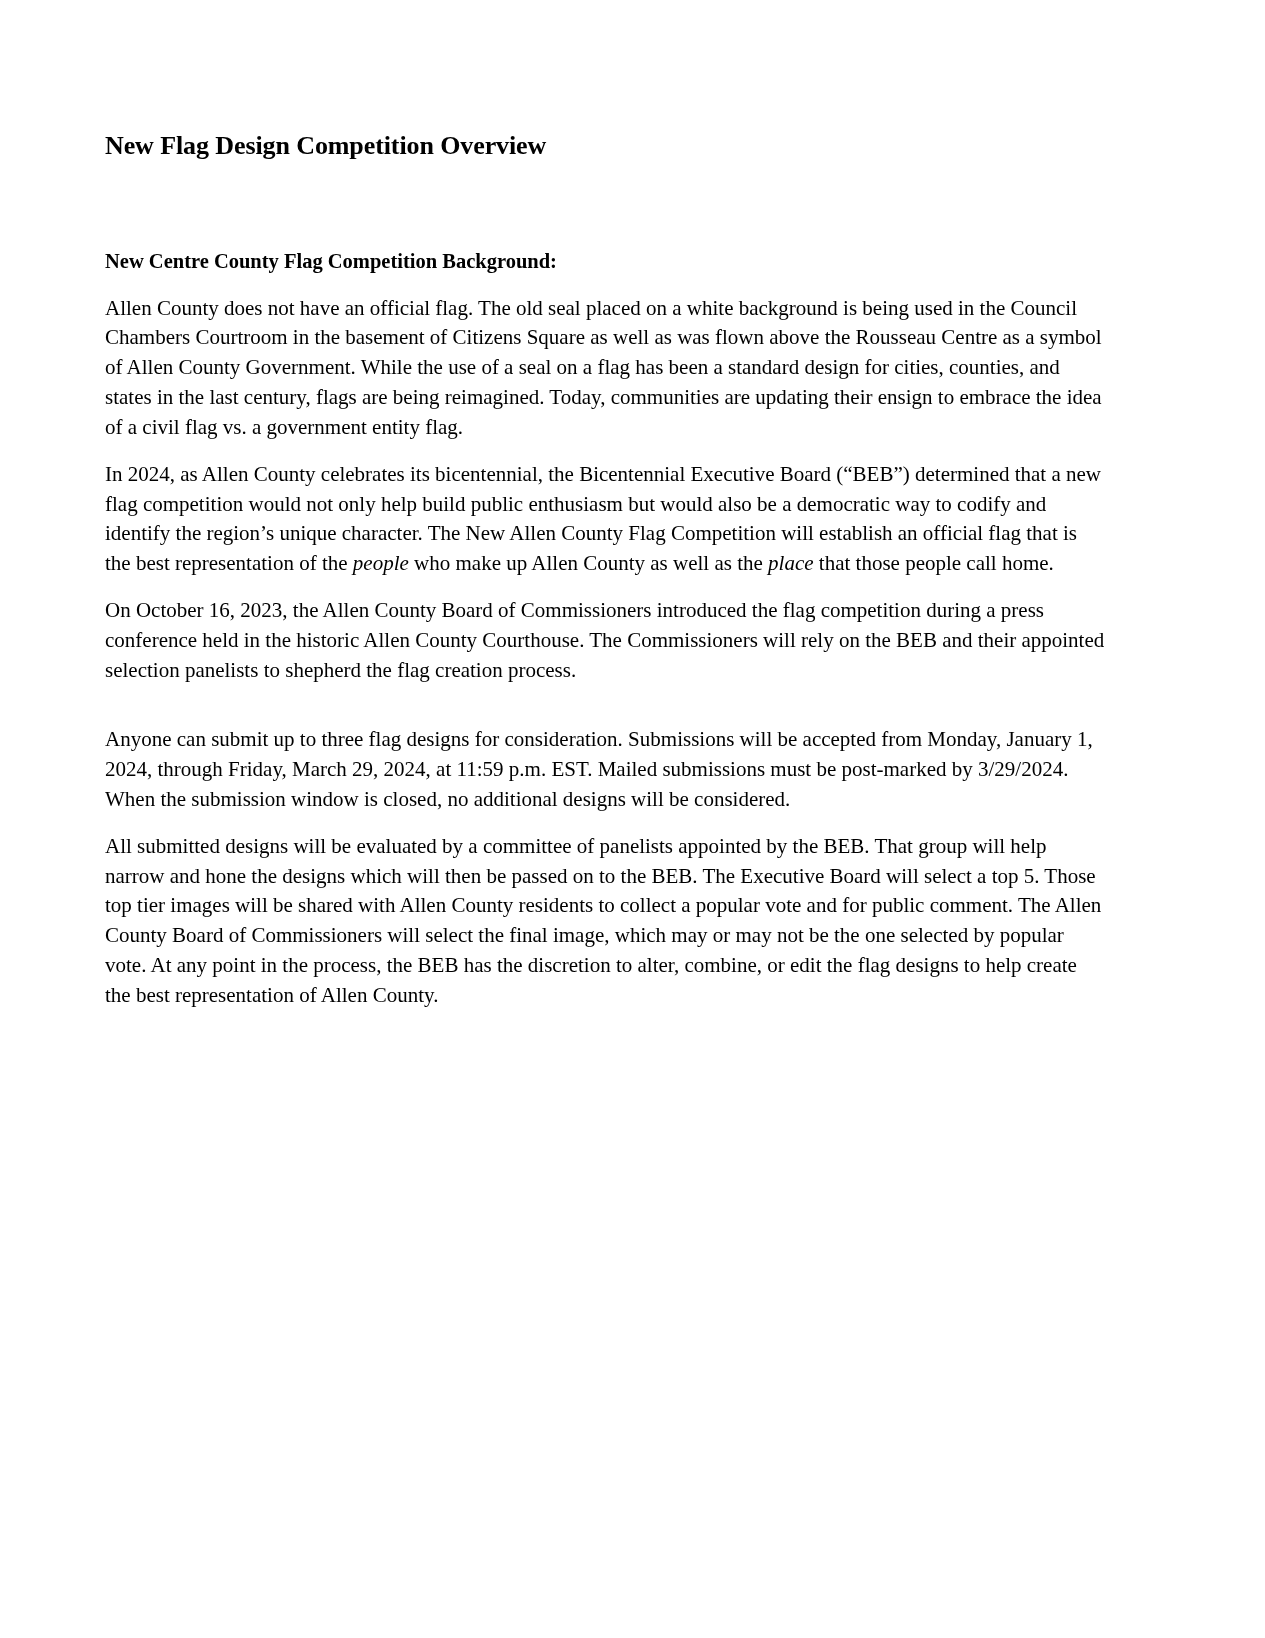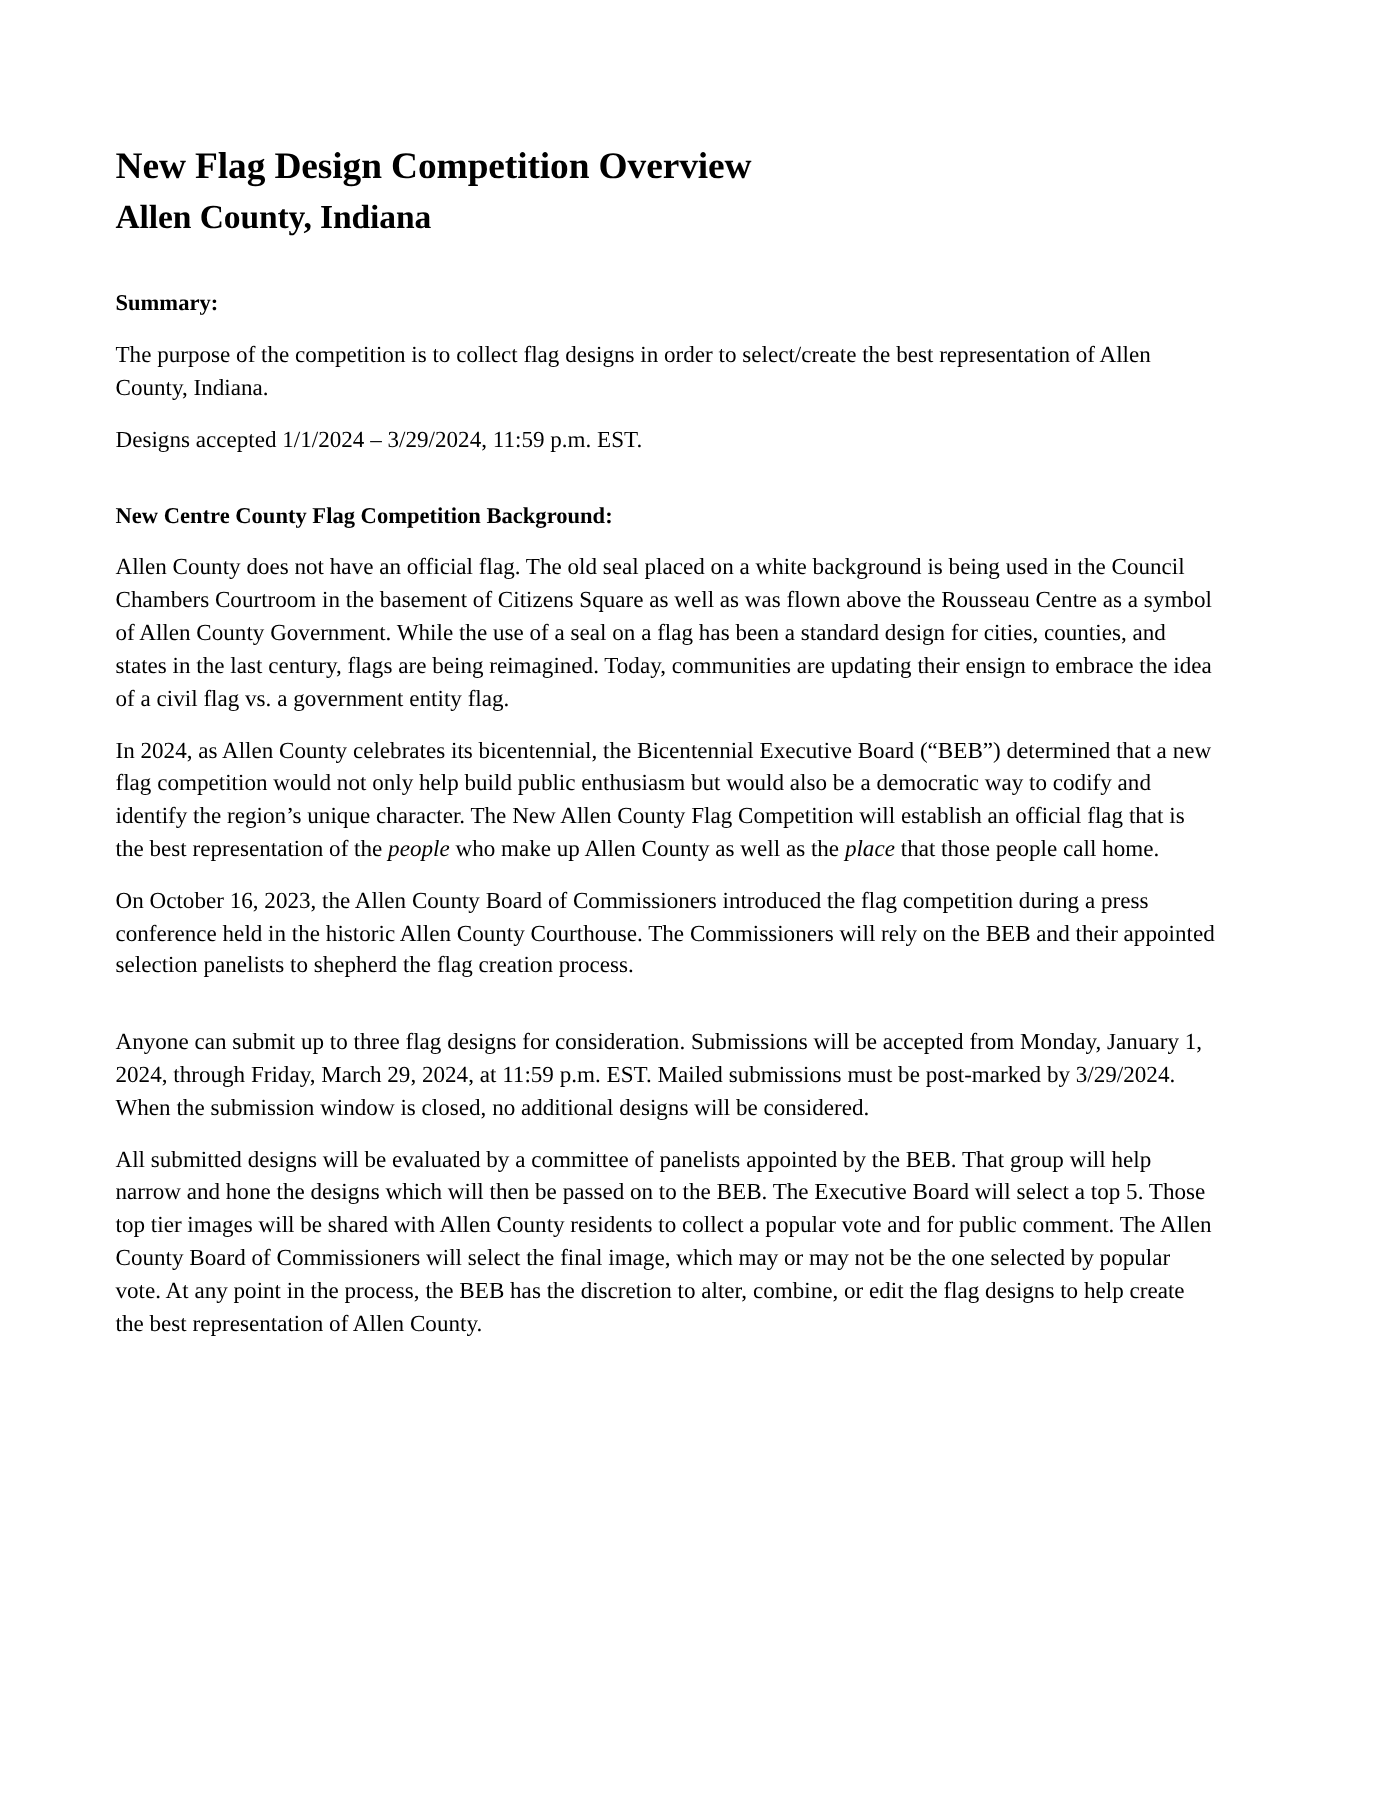--- a/index.html
+++ b/index.html
@@ -15,21 +15,21 @@
   }
   .page {
     position: relative;
     width: 1265px;
     min-height: 1638px;
     background: #ffffff;
     box-sizing: border-box;
     padding: 128px 160px 60px 105px;
   }
   .doc-title {
-    font-size: 34px;
+    font-size: 26px;
     font-weight: bold;
     line-height: 1.42;
     letter-spacing: -0.1px;
     margin: 0;
   }
   .doc-subtitle {
     font-size: 30.5px;
     font-weight: bold;
     line-height: 1.42;
     letter-spacing: -0.1px;
@@ -51,29 +51,23 @@
   }
   p.body-text:last-child { margin-bottom: 0; }
   .italic { font-style: italic; text-align: center; }
 </style>
 </head>
 <body>
 
 <div class="page">
 
   <h1 class="doc-title">New Flag Design Competition Overview</h1>
-  <h2 class="doc-subtitle">Allen County, Indiana</h2>
 
   <div class="spacer-lg"></div>
 
-  <section>
-    <div class="section-heading">Summary:</div>
-    <p class="body-text">The purpose of the competition is to collect flag designs in order to select/create the best representation of Allen County, Indiana.</p>
-    <p class="body-text">Designs accepted 1/1/2024 – 3/29/2024, 11:59 p.m. EST.</p>
-  </section>
 
   <div class="spacer-md"></div>
 
   <section>
     <div class="section-heading">New Centre County Flag Competition Background:</div>
     <p class="body-text">Allen County does not have an official flag. The old seal placed on a white background is being used in the Council Chambers Courtroom in the basement of Citizens Square as well as was flown above the Rousseau Centre as a symbol of Allen County Government. While the use of a seal on a flag has been a standard design for cities, counties, and states in the last century, flags are being reimagined. Today, communities are updating their ensign to embrace the idea of a civil flag vs. a government entity flag.</p>
     <p class="body-text"><span>In 2024, as Allen County celebrates its bicentennial, the Bicentennial Executive Board (“BEB”) determined that a new flag competition would not only help build public enthusiasm but would also be a democratic way to codify and identify the region’s unique character. The New Allen County Flag Competition will establish an official flag that is the best representation of the </span><span class="italic">people</span><span> who make up Allen County as well as the </span><span class="italic">place</span><span> that those people call home.</span></p>
     <p class="body-text">On October 16, 2023, the Allen County Board of Commissioners introduced the flag competition during a press conference held in the historic Allen County Courthouse. The Commissioners will rely on the BEB and their appointed selection panelists to shepherd the flag creation process.</p>
   </section>
 

